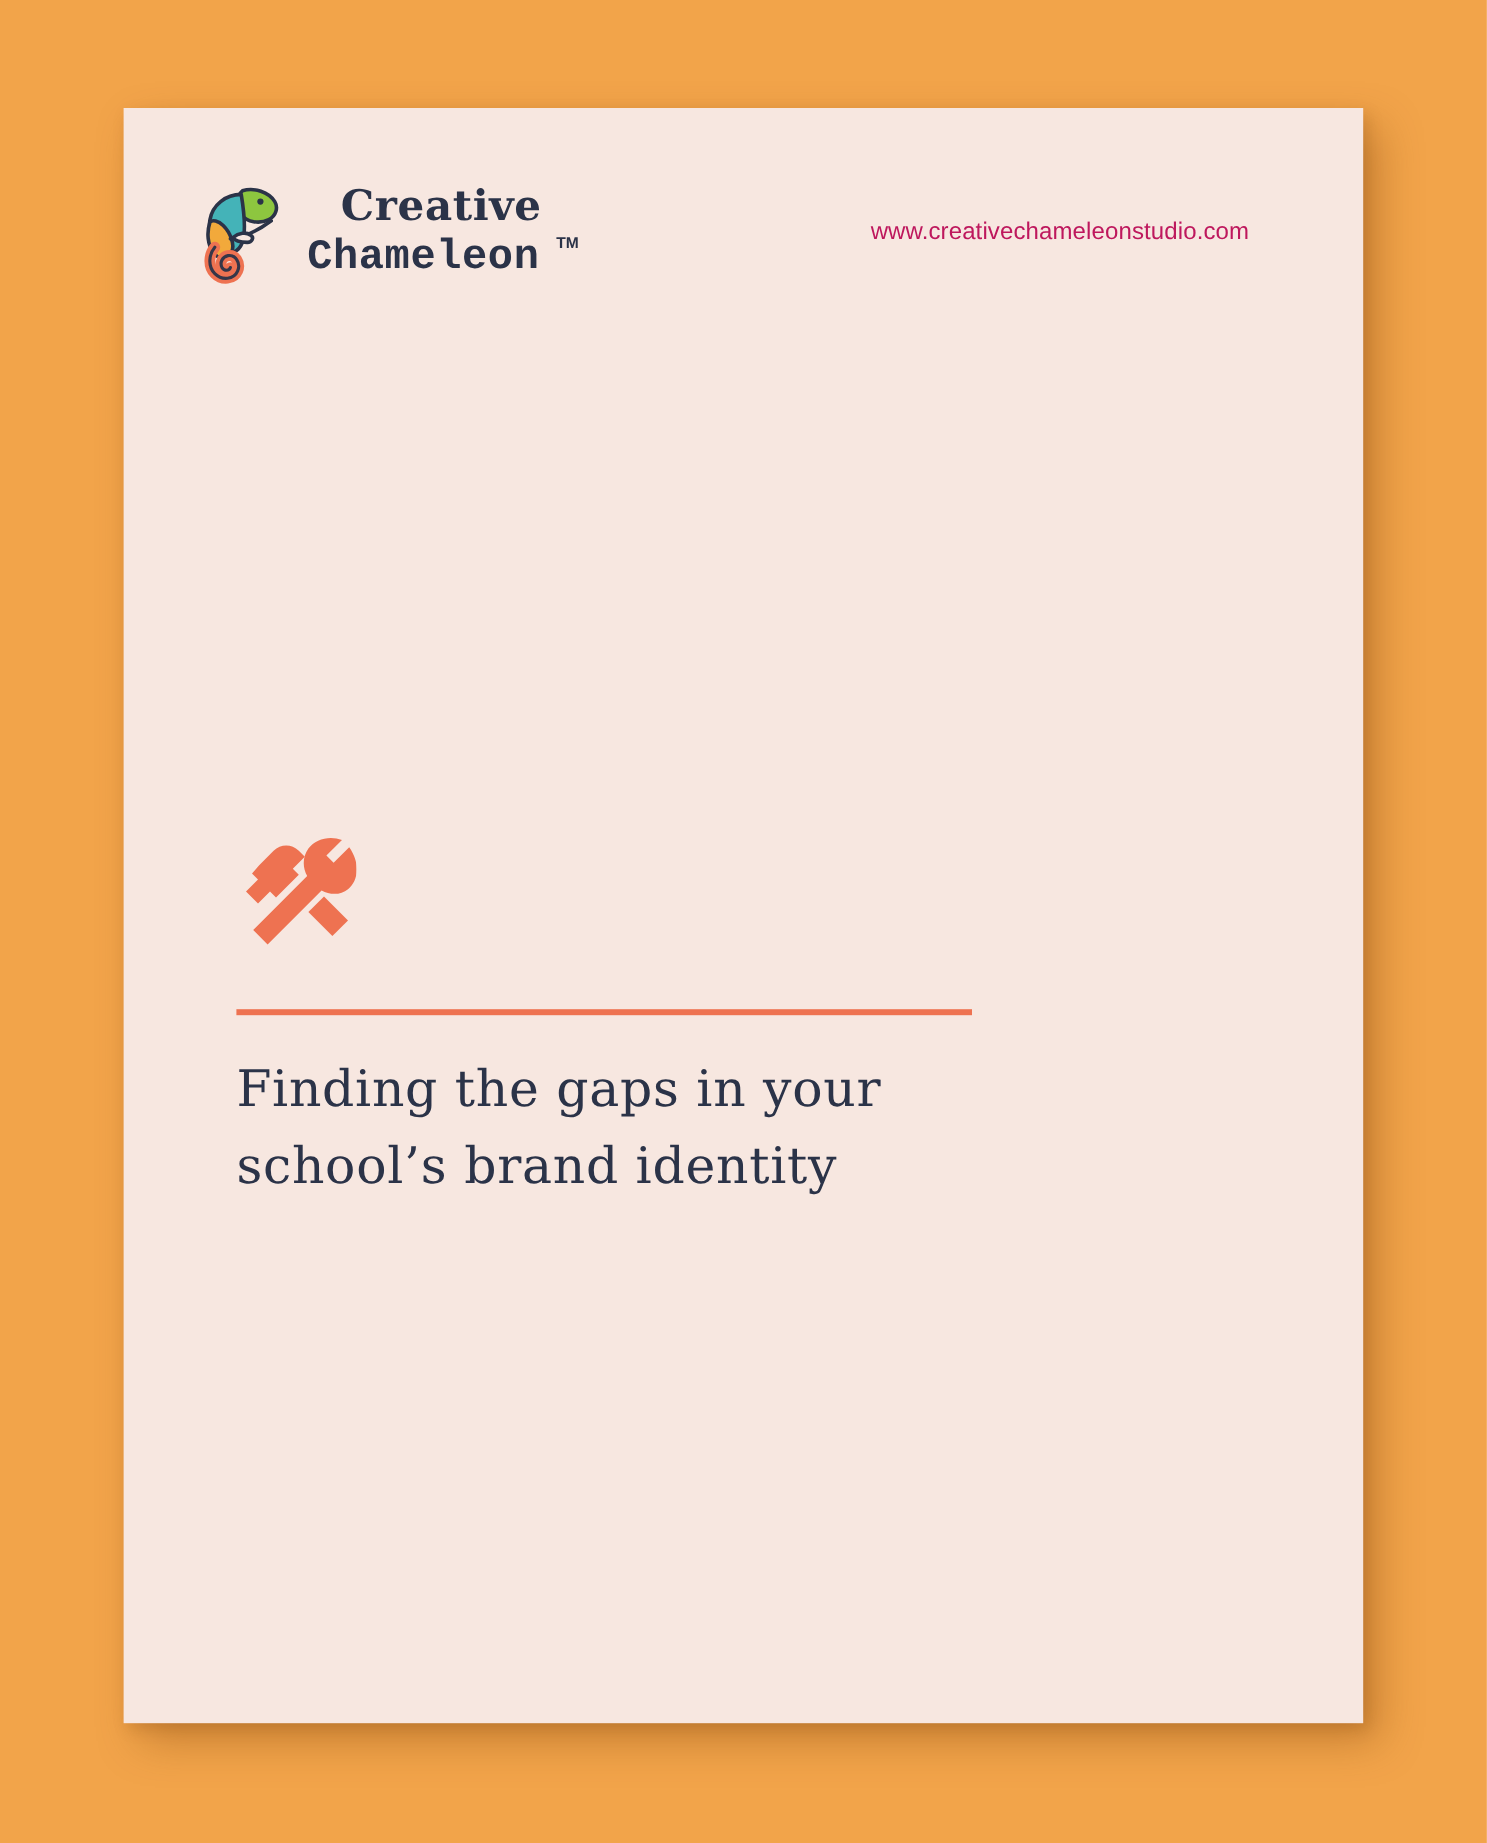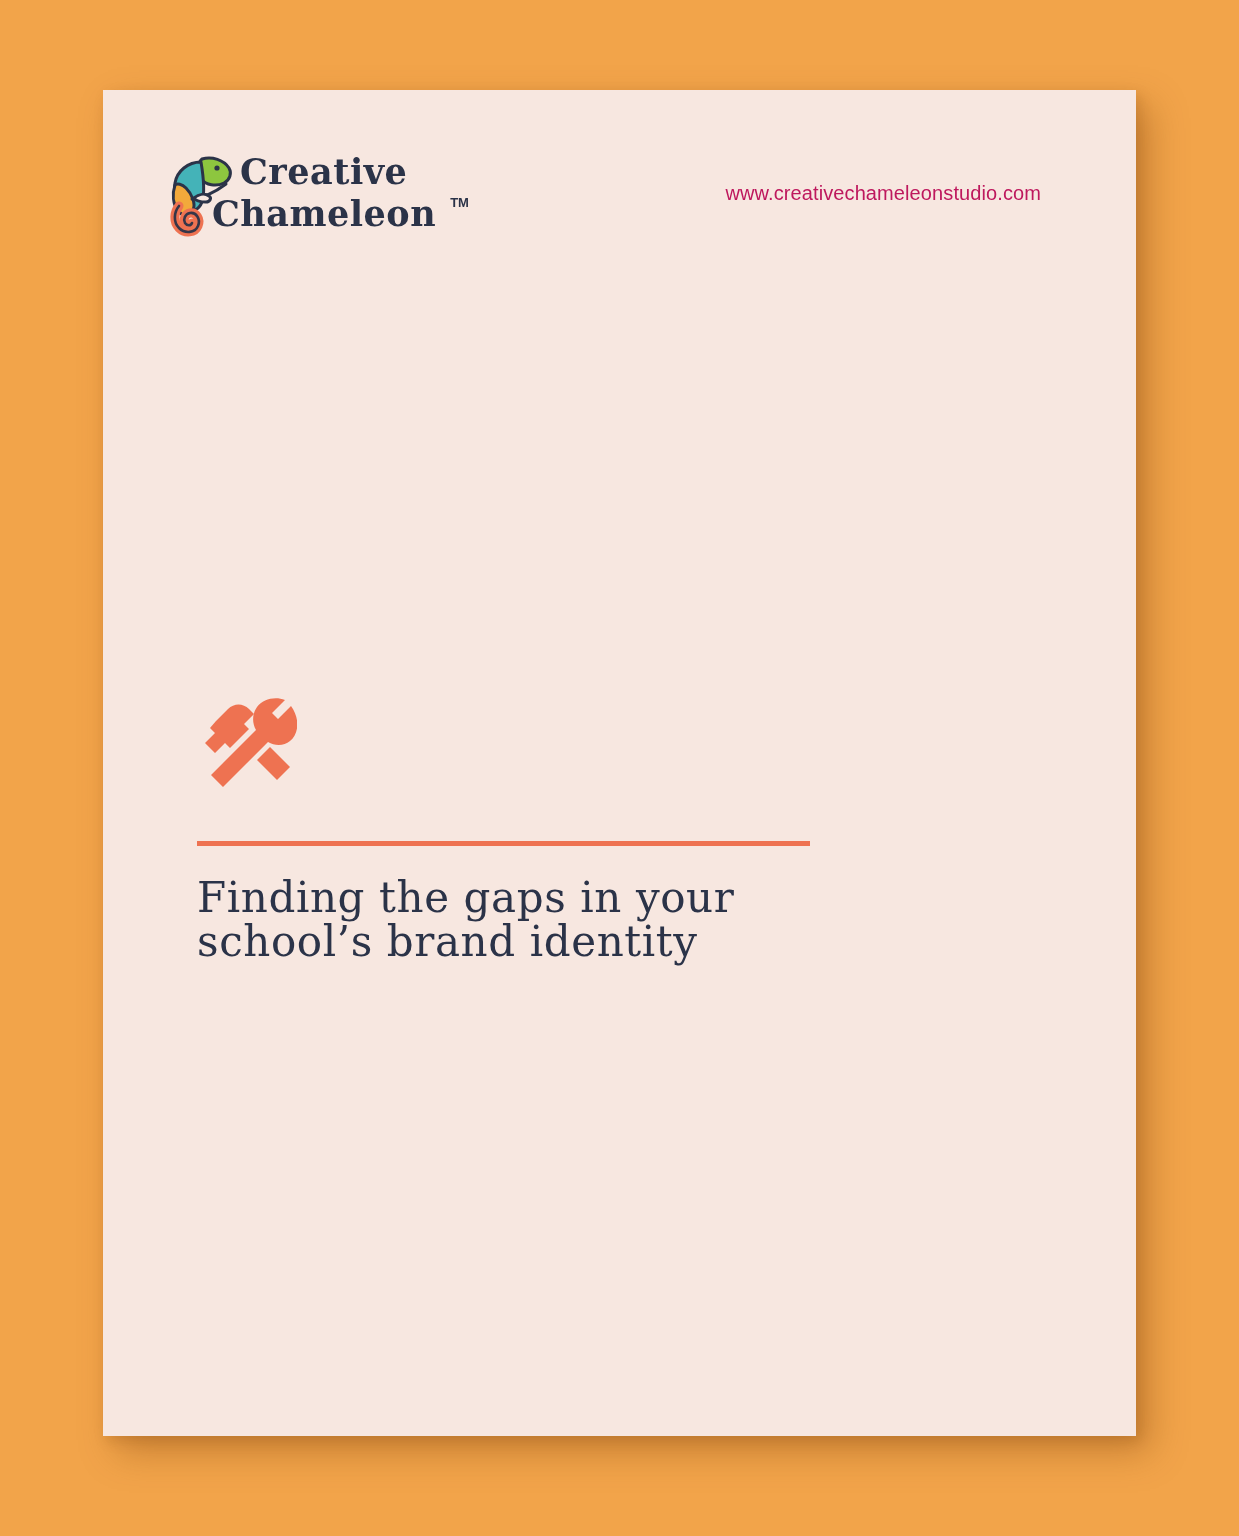--- a/index.html
+++ b/index.html
@@ -37,20 +37,21 @@
     width: 100%;
     height: 200px;
   }
 
   .brand-logo {
     position: absolute;
     left: 65px;
     top: 62px;
     display: flex;
     align-items: flex-start;
+    gap: 44px;
   }
 
   .chameleon-mark {
     width: 66px;
     height: 84px;
     flex: 0 0 auto;
     margin-top: 2px;
     margin-right: 4px;
   }
 
@@ -71,20 +72,21 @@
   .brand-line2-wrap {
     display: flex;
     align-items: flex-start;
     margin-top: 2px;
     margin-left: -26px;
   }
 
   .brand-line2 {
     font-size: 35px;
     line-height: 40px;
+    font-family: Liberation Mono, monospace;
   }
 
   .brand-tm {
     font-family: "Liberation Sans", sans-serif;
     font-size: 13px;
     font-weight: bold;
     color: #2B3348;
     line-height: 1;
     margin-top: 2px;
     margin-left: 14px;
@@ -132,21 +134,21 @@
     height: 5px;
     background: #EE7251;
     margin: 47px 0 30px 0;
     border: 0;
   }
 
   .doc-subtitle {
     margin: 0;
     font-family: "DejaVu Serif", "Liberation Serif", serif;
     font-size: 42px;
-    line-height: 44px;
+    line-height: 64px;
     letter-spacing: 0.6px;
     color: #2B3348;
     max-width: 640px;
   }
 </style>
 </head>
 <body>
 
 <div class="page-sheet">
 

